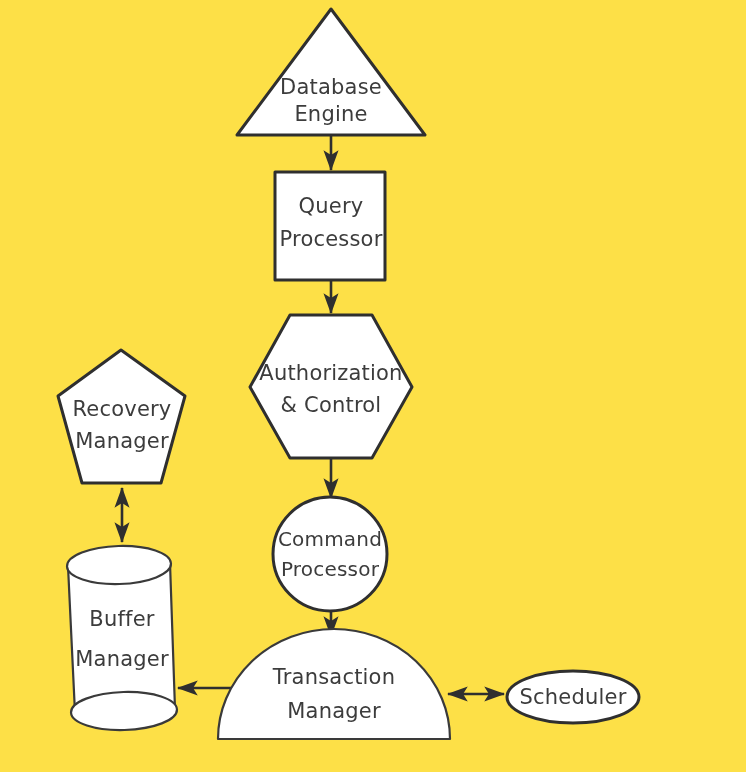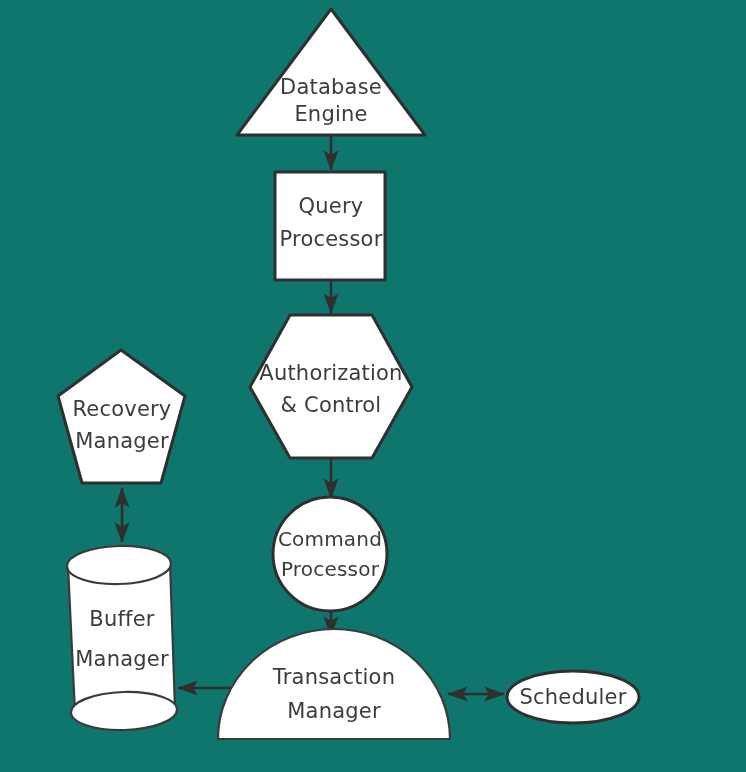--- a/index.html
+++ b/index.html
@@ -11,21 +11,21 @@
   body {
     width: 746px;
     height: 772px;
     font-family: "DejaVu Sans", sans-serif;
     overflow: hidden;
   }
   #diagram-root {
     position: relative;
     width: 746px;
     height: 772px;
-    background: #0f766e;
+    background: #fde047;
   }
   svg#diagram-svg {
     position: absolute;
     top: 0;
     left: 0;
     width: 746px;
     height: 772px;
     display: block;
   }
   .shape-outline {

